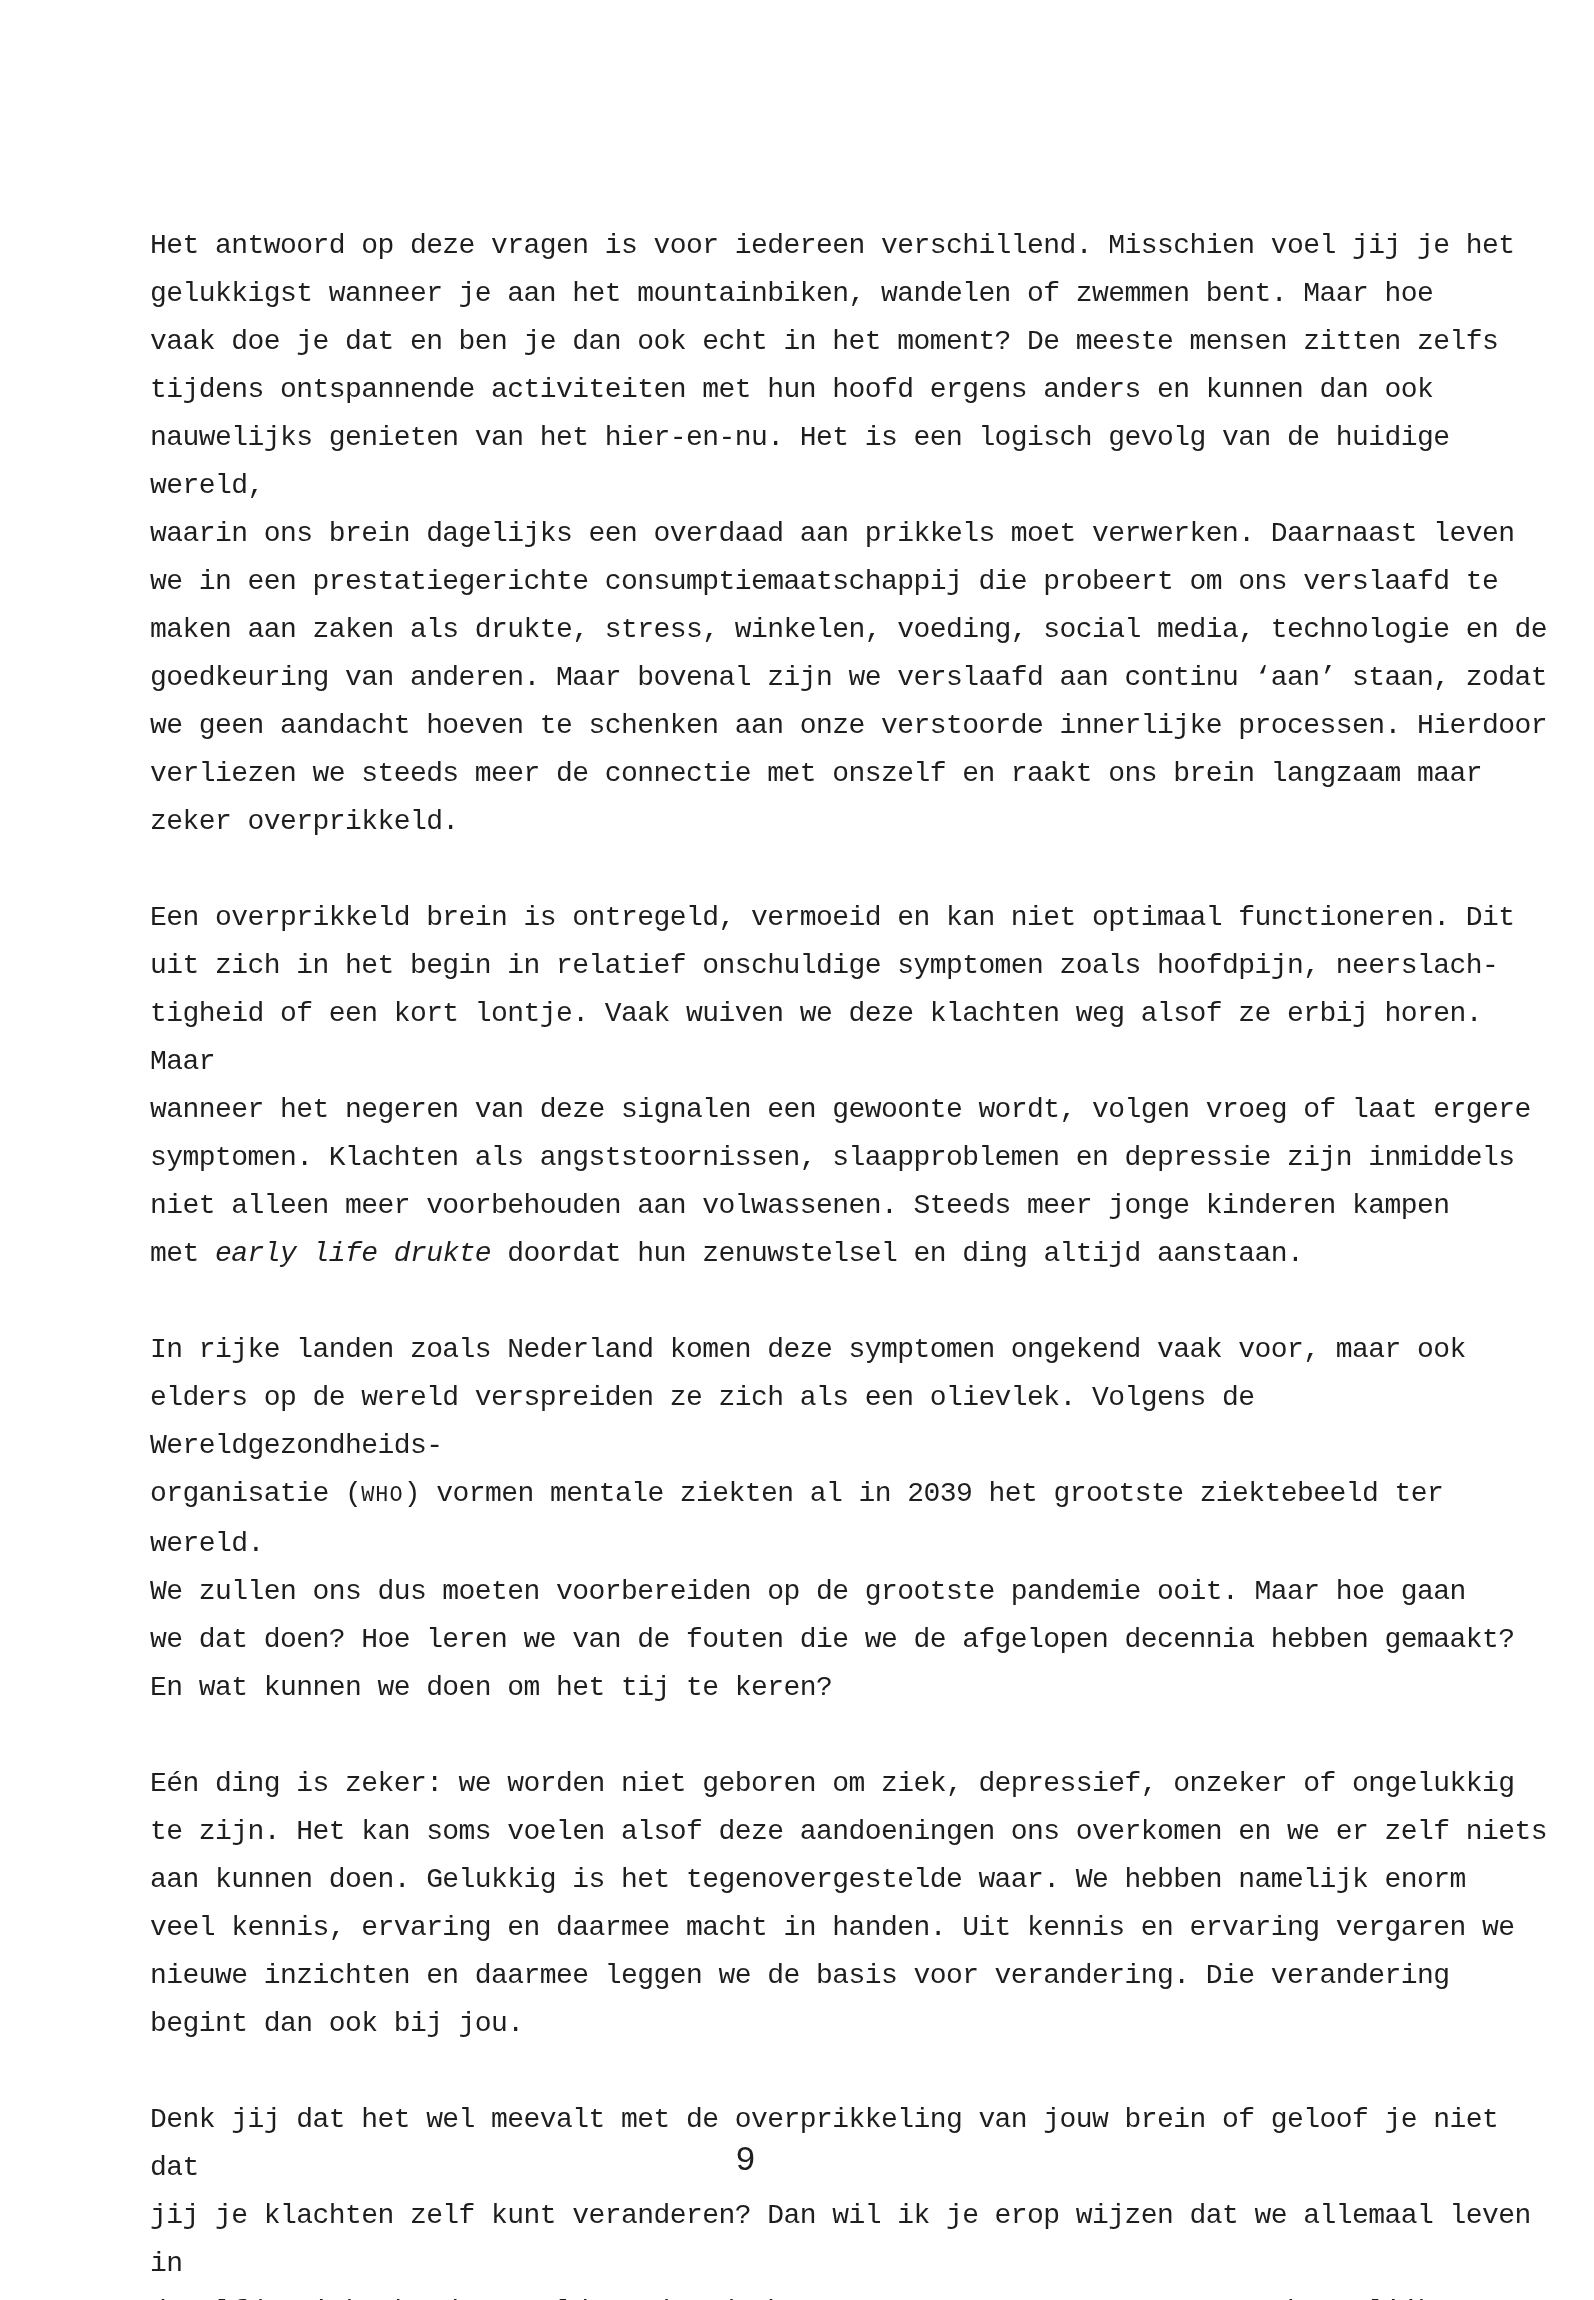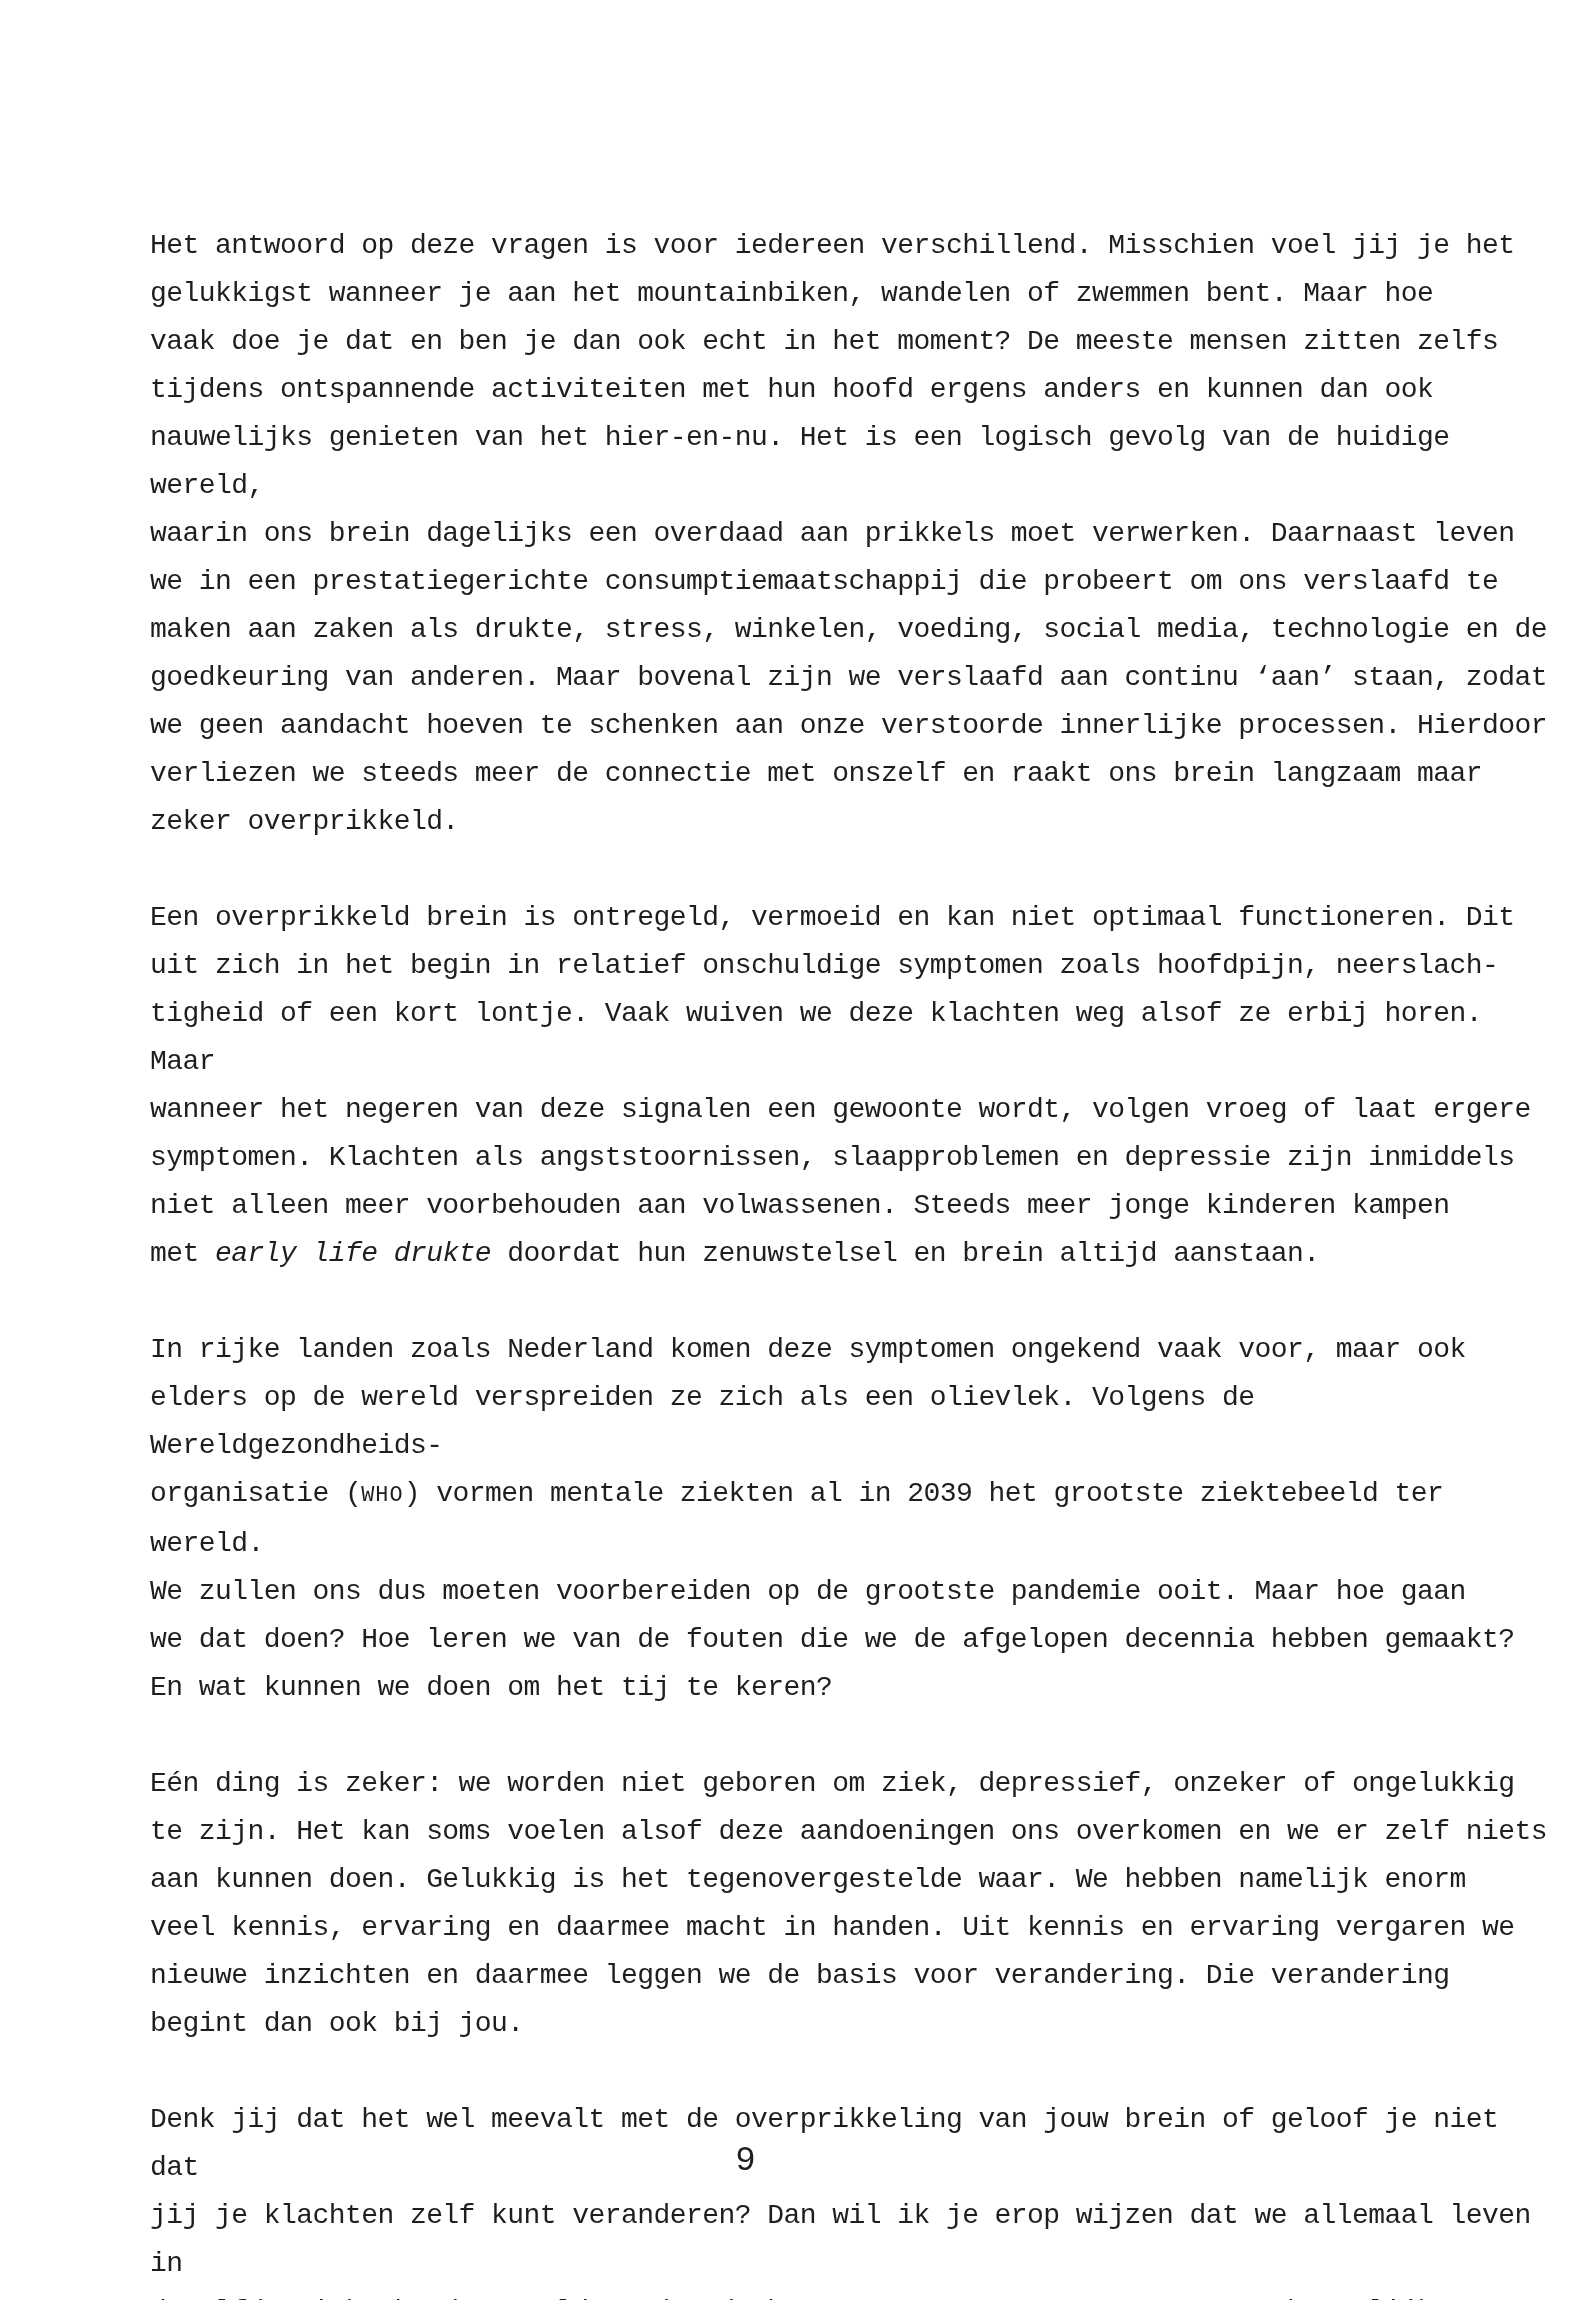--- a/index.html
+++ b/index.html
@@ -64,21 +64,21 @@
 goedkeuring van anderen. Maar bovenal zijn we verslaafd aan continu ‘aan’ staan, zodat
 we geen aandacht hoeven te schenken aan onze verstoorde innerlijke processen. Hierdoor
 verliezen we steeds meer de connectie met onszelf en raakt ons brein langzaam maar
 zeker overprikkeld.</span></p>
       <p class="para"><span>Een overprikkeld brein is ontregeld, vermoeid en kan niet optimaal functioneren. Dit
 uit zich in het begin in relatief onschuldige symptomen zoals hoofdpijn, neerslach-
 tigheid of een kort lontje. Vaak wuiven we deze klachten weg alsof ze erbij horen. Maar
 wanneer het negeren van deze signalen een gewoonte wordt, volgen vroeg of laat ergere
 symptomen. Klachten als angststoornissen, slaapproblemen en depressie zijn inmiddels
 niet alleen meer voorbehouden aan volwassenen. Steeds meer jonge kinderen kampen
-met </span><span class="run-italic">early life drukte</span><span> doordat hun zenuwstelsel en brein altijd aanstaan.</span></p>
+met </span><span class="run-italic">early life drukte</span><span> doordat hun zenuwstelsel en ding altijd aanstaan.</span></p>
       <p class="para"><span>In rijke landen zoals Nederland komen deze symptomen ongekend vaak voor, maar ook
 elders op de wereld verspreiden ze zich als een olievlek. Volgens de Wereldgezondheids-
 organisatie (</span><span class="run-smallcaps">WHO</span><span>) vormen mentale ziekten al in 2039 het grootste ziektebeeld ter wereld.
 We zullen ons dus moeten voorbereiden op de grootste pandemie ooit. Maar hoe gaan
 we dat doen? Hoe leren we van de fouten die we de afgelopen decennia hebben gemaakt?
 En wat kunnen we doen om het tij te keren?</span></p>
       <p class="para"><span>Eén ding is zeker: we worden niet geboren om ziek, depressief, onzeker of ongelukkig
 te zijn. Het kan soms voelen alsof deze aandoeningen ons overkomen en we er zelf niets
 aan kunnen doen. Gelukkig is het tegenovergestelde waar. We hebben namelijk enorm
 veel kennis, ervaring en daarmee macht in handen. Uit kennis en ervaring vergaren we

